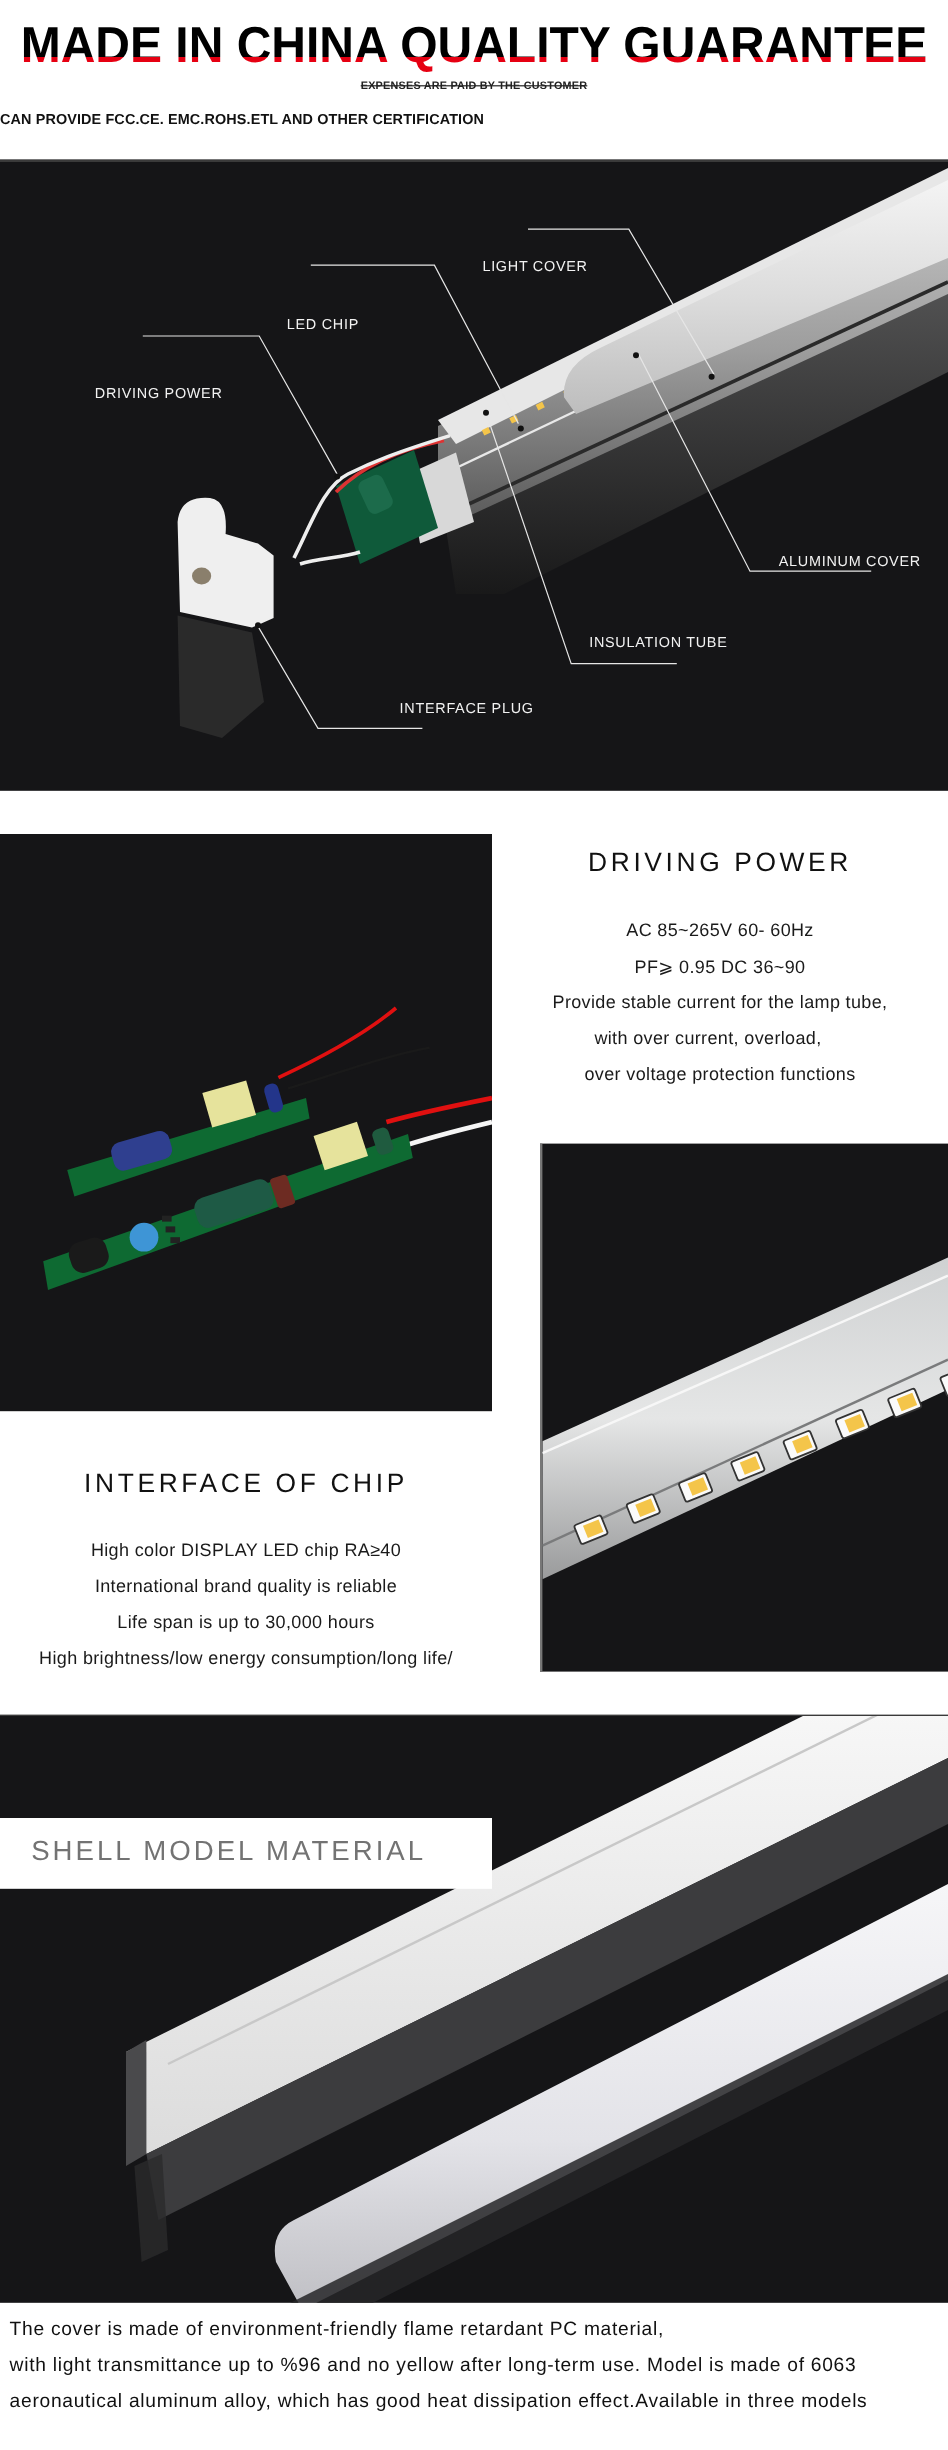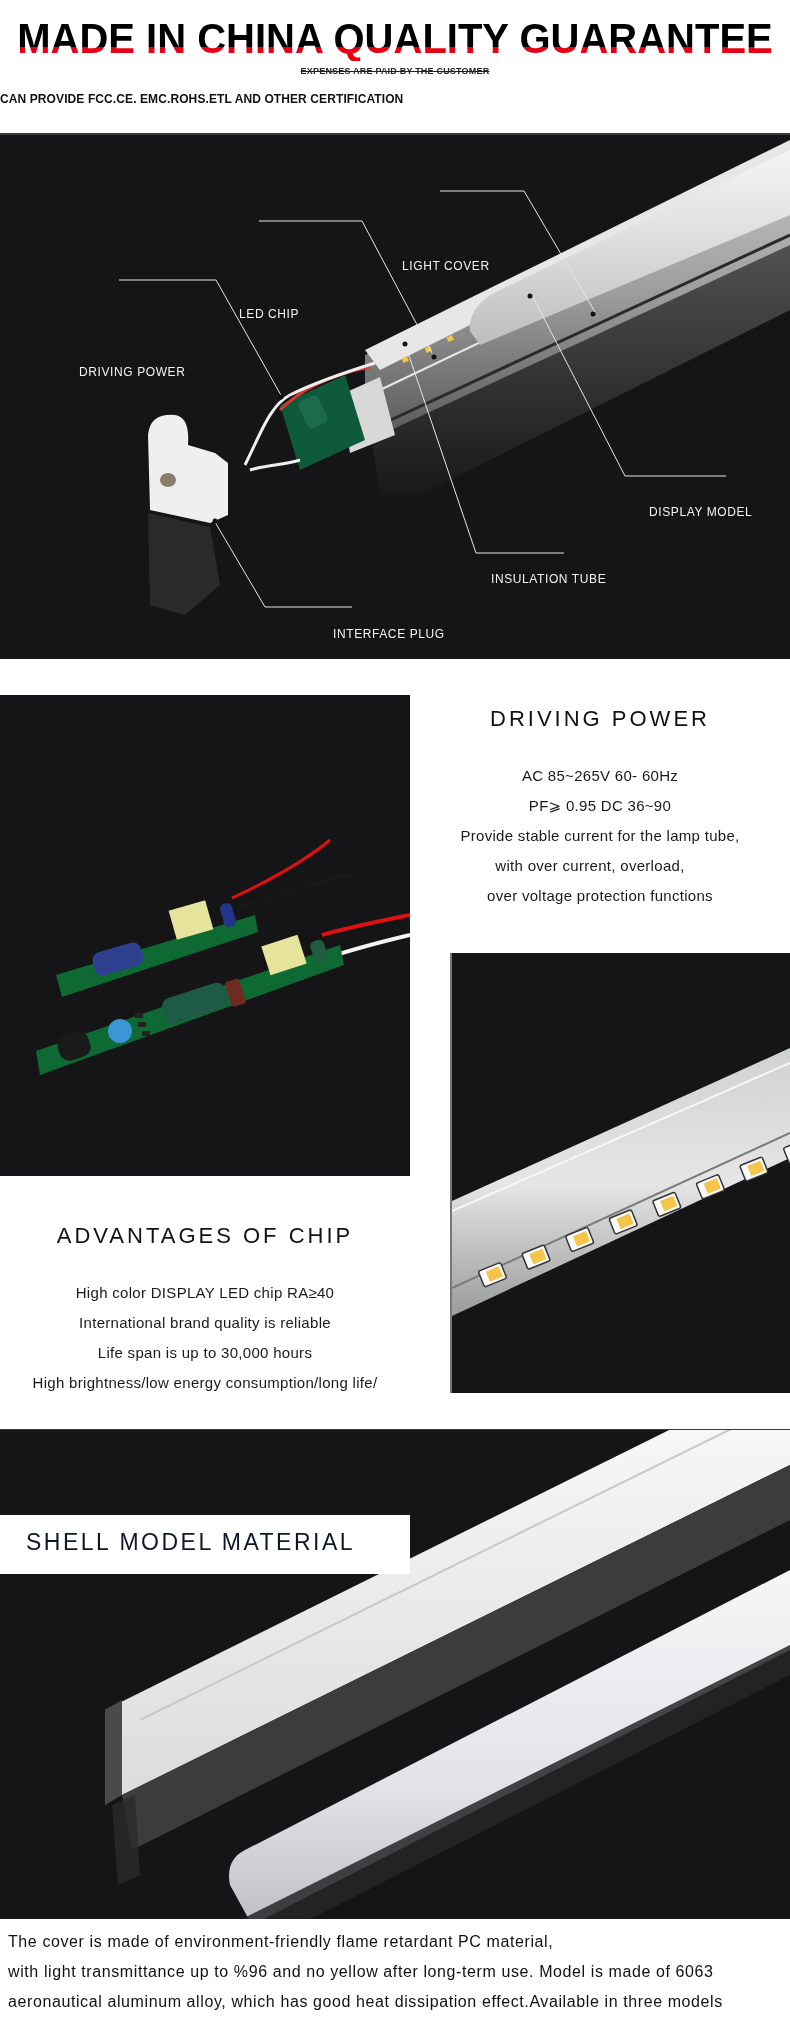--- a/index.html
+++ b/index.html
@@ -14,31 +14,31 @@
     background: linear-gradient(to bottom, #000 0%, #000 70%, #e60012 70%, #e60012 100%);
     -webkit-background-clip: text; background-clip: text; color: transparent; }
   .hdr-sub { left: 0; top: 66px; width: 790px; text-align: center; font-size: 9px;
     font-weight: 700; text-decoration: line-through; color: #222; letter-spacing: 0.2px; }
   .hdr-cert { left: 0; top: 92px; width: 790px; font-size: 12px;
     font-weight: 700; color: #111; letter-spacing: 0.1px; }
 
   
   .panel { background: #151517; }
   .hero { left: 0; top: 133px; width: 790px; height: 526px; border-top: 2px solid #3a3a3a; box-sizing: border-box; }
-  .callout { color: #f2f2f2; font-size: 12px; letter-spacing: 0.6px; white-space: nowrap; margin-top: 44px; }
+  .callout { color: #f2f2f2; font-size: 12px; letter-spacing: 0.6px; white-space: nowrap; }
 
   .img-driver { left: 0; top: 695px; width: 410px; height: 481px; }
   .img-chip { left: 450px; top: 953px; width: 340px; height: 440px; border-left: 2px solid #777; box-sizing: border-box; }
 
   .sec-title { font-size: 22px; letter-spacing: 3px; color: #111; white-space: nowrap; text-align: center; }
   .sec-line { font-size: 15px; color: #1a1a1a; text-align: center; white-space: nowrap; letter-spacing: 0.3px; }
 
   .shell { left: 0; top: 1429px; width: 790px; height: 490px; border-top: 1px solid #3a3a3a; box-sizing: border-box; }
   .shell-label { left: 0; top: 1515px; width: 410px; height: 59px; background: #fff; }
-  .shell-label span { position: absolute; left: 26px; top: 14px; font-size: 23px; letter-spacing: 2.5px; color: #0f172a; white-space: nowrap; }
+  .shell-label span { position: absolute; left: 26px; top: 14px; font-size: 23px; letter-spacing: 2.5px; color: #737373; white-space: nowrap; }
 
   .foot { left: 8px; width: 790px; font-size: 16px; color: #111; white-space: nowrap; letter-spacing: 0.6px; }
 </style>
 </head>
 <body>
 
 <div class="abs hdr-title">MADE IN CHINA QUALITY GUARANTEE</div>
 <div class="abs hdr-sub">EXPENSES ARE PAID BY THE CUSTOMER</div>
 <div class="abs hdr-cert">CAN PROVIDE FCC.CE. EMC.ROHS.ETL AND OTHER CERTIFICATION</div>
 
@@ -101,21 +101,21 @@
       <circle cx="434" cy="222" r="2.5"></circle>
       <circle cx="281" cy="262" r="2.5"></circle>
       <circle cx="530" cy="161" r="2.5"></circle>
       <circle cx="405" cy="209" r="2.5"></circle>
       <circle cx="215" cy="386" r="2.5"></circle>
     </g>
   </svg>
   <div class="abs callout" style="left:402px;top:80px">LIGHT COVER</div>
   <div class="abs callout" style="left:239px;top:128px">LED CHIP</div>
   <div class="abs callout" style="left:79px;top:186px">DRIVING POWER</div>
-  <div class="abs callout" style="left:649px;top:326px">DISPLAY MODEL</div>
+  <div class="abs callout" style="left:649px;top:326px">ALUMINUM COVER</div>
   <div class="abs callout" style="left:491px;top:393px">INSULATION TUBE</div>
   <div class="abs callout" style="left:333px;top:448px">INTERFACE PLUG</div>
 </div>
 
 <div class="abs panel img-driver">
   <svg width="410" height="481" viewBox="0 0 410 481" style="position:absolute;left:0;top:0">
 
     <path d="M232,203 C260,190 300,170 330,145" stroke="#e01010" stroke-width="3" fill="none"></path>
     <path d="M240,212 C280,200 320,185 358,178" stroke="#1a1a1a" stroke-width="2" fill="none"></path>
     <path d="M322,240 C350,232 380,226 410,220" stroke="#e01010" stroke-width="4" fill="none"></path>
@@ -176,21 +176,21 @@
         <rect x="6" y="308" width="14" height="11"></rect>
           <rect x="53" y="308" width="14" height="11"></rect>
         <rect x="100" y="308" width="14" height="11"></rect>
           <rect x="147" y="308" width="14" height="11"></rect>
         <rect x="194" y="308" width="14" height="11"></rect>
           <rect x="241" y="308" width="14" height="11"></rect>
       </g>
     </g>
   </svg>
 </div>
-<div class="abs sec-title" style="left:0;top:1223px;width:410px">ADVANTAGES OF CHIP</div>
+<div class="abs sec-title" style="left:0;top:1223px;width:410px">INTERFACE OF CHIP</div>
 <div class="abs sec-line" style="left:0;top:1284px;width:410px">High color DISPLAY LED chip RA≥40</div>
 <div class="abs sec-line" style="left:0;top:1314px;width:410px">International brand quality is reliable</div>
 <div class="abs sec-line" style="left:0;top:1344px;width:410px">Life span is up to 30,000 hours</div>
 <div class="abs sec-line" style="left:0;top:1374px;width:410px">High brightness/low energy consumption/long life/</div>
 
 <div class="abs panel shell">
   <svg width="790" height="489" viewBox="0 0 790 489" style="position:absolute;left:0;top:0">
     <defs>
       <linearGradient id="gProf" x1="0" y1="0" x2="0" y2="1">
         <stop offset="0" stop-color="#fbfbfb"></stop>

